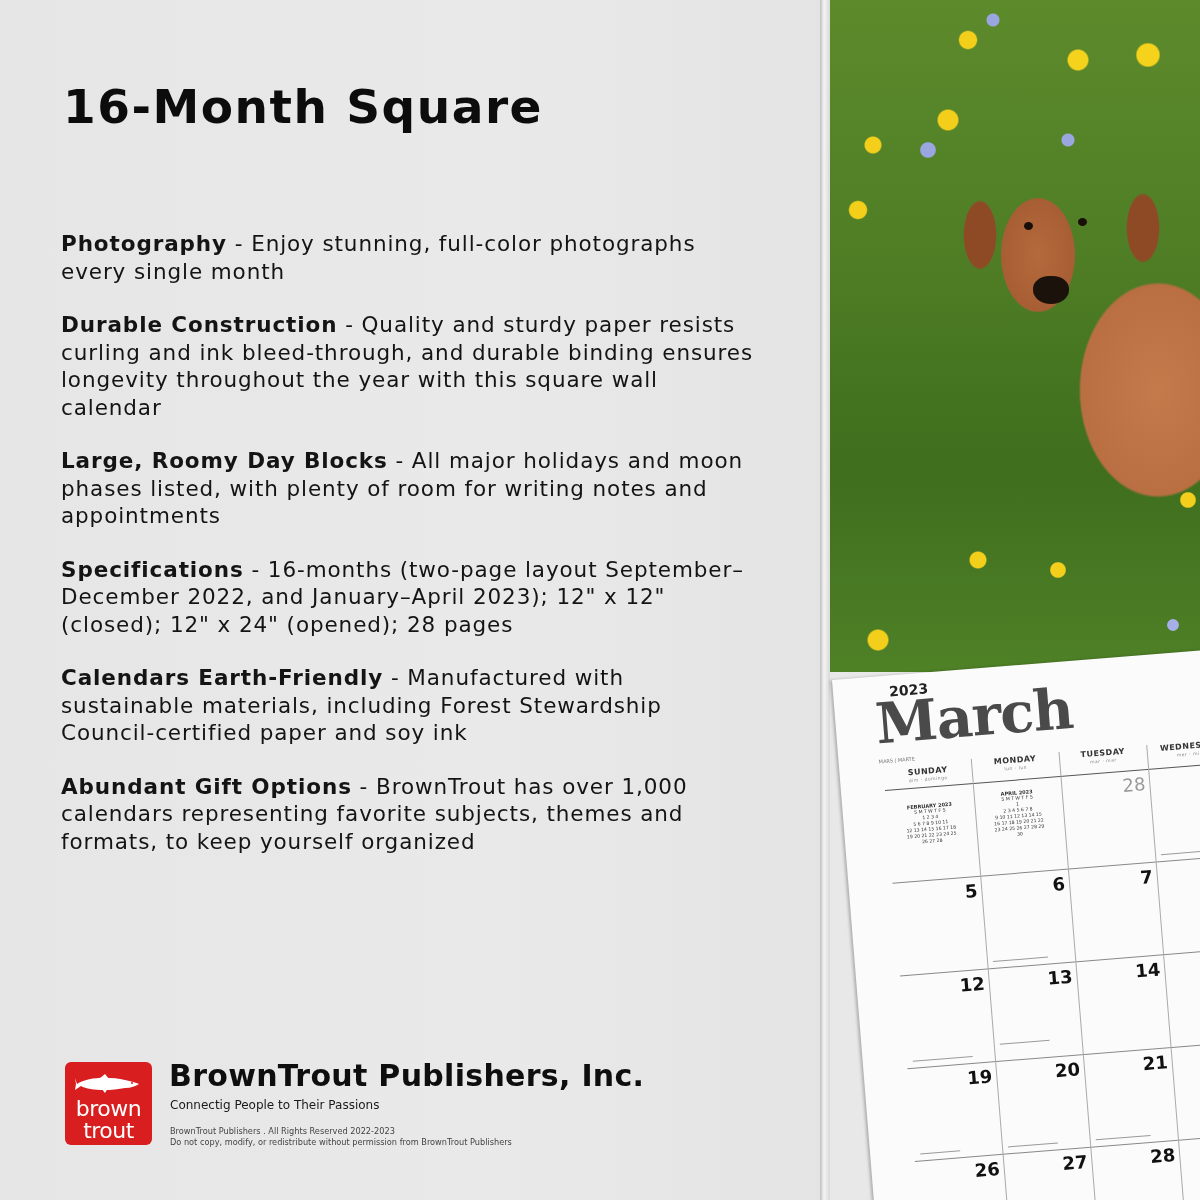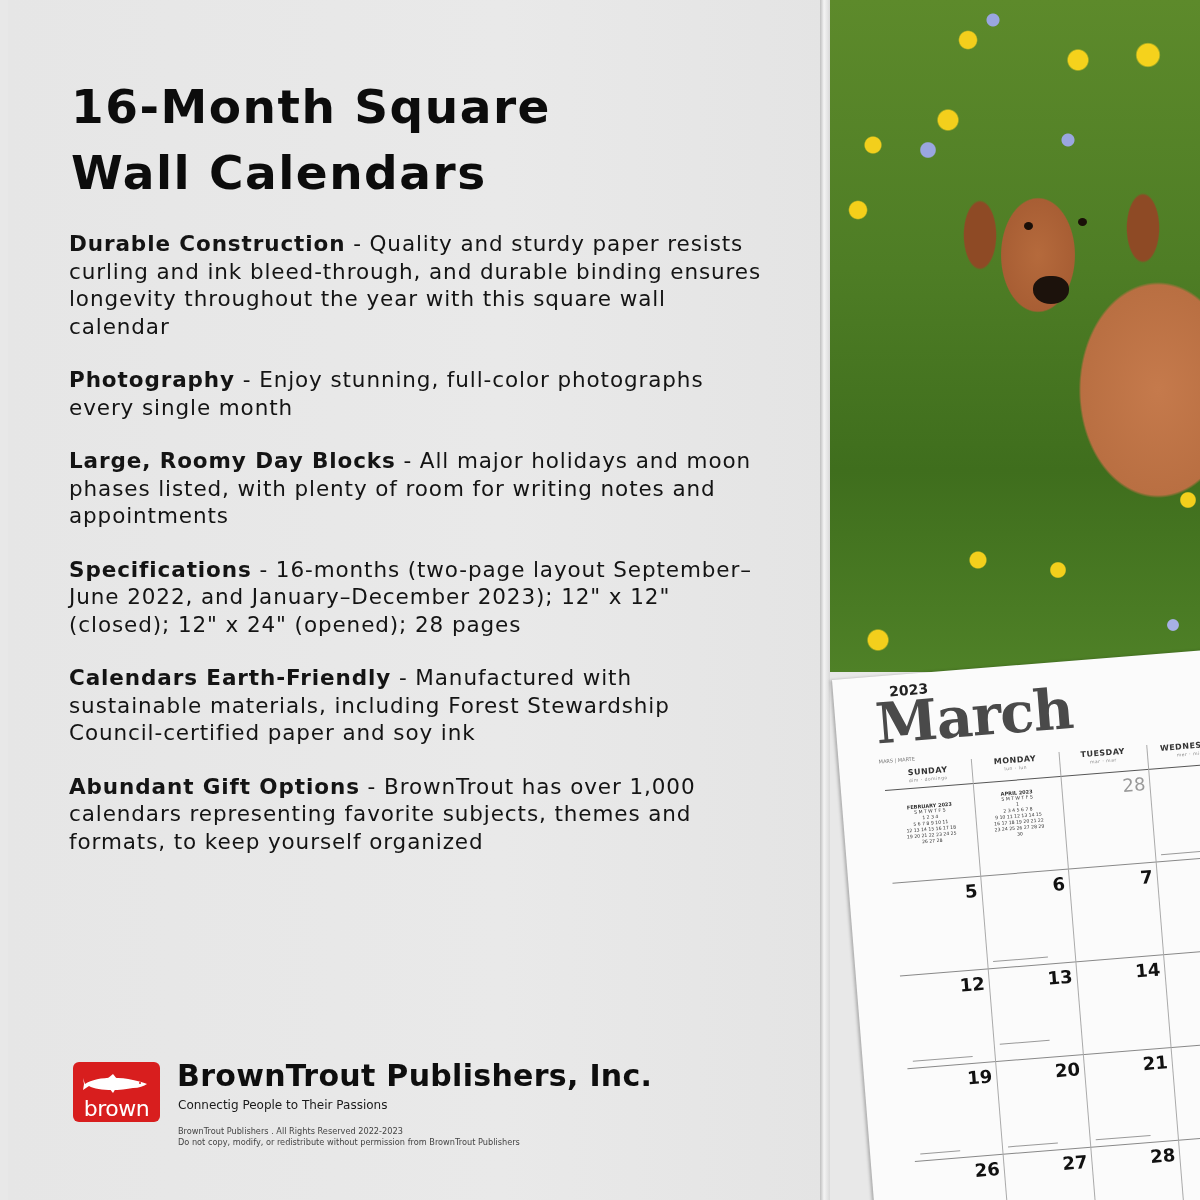--- a/index.html
+++ b/index.html
@@ -4,21 +4,21 @@
 <style>
   html, body { margin: 0; padding: 0; }
   body {
     width: 1200px; height: 1200px; overflow: hidden;
     background: #e8e8e8;
     position: relative;
     font-family: "DejaVu Sans", sans-serif;
     color: #111;
   }
   .left-panel {
-    position: absolute; left: 8px; top: 0; width: 820px; height: 1200px;
+    position: absolute; left: 0; top: 0; width: 820px; height: 1200px;
     background: linear-gradient(90deg, #e6e6e6 0%, #e9e9e9 60%, #e4e4e4 100%);
   }
   .title {
     position: absolute; left: 63px; top: 74px;
     font-family: "DejaVu Sans", sans-serif;
     font-weight: bold; font-size: 47px; line-height: 66px;
     letter-spacing: 1.5px; color: #0c0c0c;
     margin: 0;
   }
   .features {
@@ -28,21 +28,21 @@
     font-size: 21.5px; line-height: 27.5px; letter-spacing: 0.9px;
     color: #141414; margin: 0 0 26px 0;
   }
   .feature .fname { font-weight: bold; }
   .feature .sep { font-weight: normal; }
 
   .publisher {
     position: absolute; left: 65px; top: 1062px; width: 620px; height: 90px;
   }
   .logo {
-    position: absolute; left: 0; top: 0; width: 87px; height: 60px;
+    position: absolute; left: 0; top: 0; width: 87px; height: 83px;
     background: #d81e1e; border-radius: 6px;
     overflow: hidden;
   }
   .logo .fish {
     position: absolute; left: 10px; top: 12px; width: 66px; height: 20px;
   }
   .logo .logo-text {
     position: absolute; left: 0; width: 87px; text-align: center;
     color: #fff; font-family: "DejaVu Sans", sans-serif;
     font-size: 22px; line-height: 22px; letter-spacing: -0.5px;
@@ -138,35 +138,34 @@
   }
   .mini-cal .mtitle { font-weight: bold; font-size: 5px; }
   .note-line { position: absolute; height: 1px; background: #999; }
 </style>
 </head>
 <body>
 
 <div class="left-panel">
   <h1 class="title">
     <span>16-Month Square</span><br>
-    <span>Wall Calendars</span>
   </h1>
 
   <div class="features">
     <p class="feature">
+      <span class="fname">Photography</span><span class="sep"> - </span><span>Enjoy stunning, full-color photographs every single month</span>
+    </p>
+    <p class="feature">
       <span class="fname">Durable Construction</span><span class="sep"> - </span><span>Quality and sturdy paper resists curling and ink bleed-through, and durable binding ensures longevity throughout the year with this square wall calendar</span>
     </p>
     <p class="feature">
-      <span class="fname">Photography</span><span class="sep"> - </span><span>Enjoy stunning, full-color photographs every single month</span>
-    </p>
-    <p class="feature">
       <span class="fname">Large, Roomy Day Blocks</span><span class="sep"> - </span><span>All major holidays and moon phases listed, with plenty of room for writing notes and appointments</span>
     </p>
     <p class="feature">
-      <span class="fname">Specifications</span><span class="sep"> - </span><span>16-months (two-page layout September–June 2022, and January–December 2023); 12" x 12" (closed); 12" x 24" (opened); 28 pages</span>
+      <span class="fname">Specifications</span><span class="sep"> - </span><span>16-months (two-page layout September–December 2022, and January–April 2023); 12" x 12" (closed); 12" x 24" (opened); 28 pages</span>
     </p>
     <p class="feature">
       <span class="fname">Calendars Earth-Friendly</span><span class="sep"> - </span><span>Manufactured with sustainable materials, including Forest Stewardship Council-certified paper and soy ink</span>
     </p>
     <p class="feature">
       <span class="fname">Abundant Gift Options</span><span class="sep"> - </span><span>BrownTrout has over 1,000 calendars representing favorite subjects, themes and formats, to keep yourself organized</span>
     </p>
   </div>
 
   <div class="publisher">

